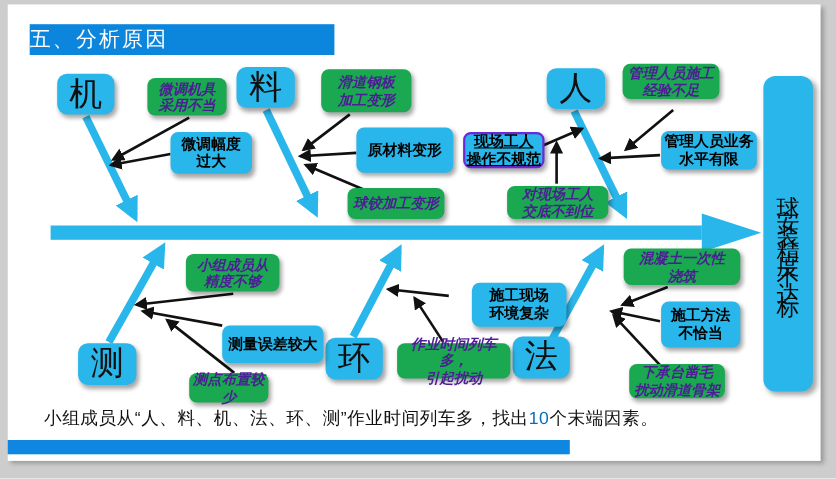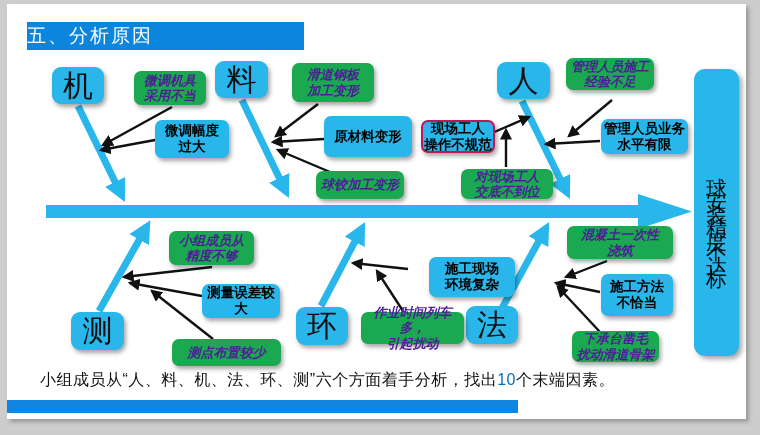--- a/index.html
+++ b/index.html
@@ -28,21 +28,21 @@
   }
   .fct{
     position:absolute;z-index:2;border-radius:7px;
     display:flex;align-items:center;justify-content:center;
     text-align:center;white-space:pre-line;line-height:1.18;
     font-weight:bold;font-size:13px;
     box-shadow:2px 3px 4px rgba(0,0,0,0.35);
   }
   .g{background:#1aa850;color:#4c1d95;font-style:italic;}
   .b{background:#29b6ea;color:#000000;font-size:13.5px;}
-  .outlined{border:2px solid #be185d;box-sizing:border-box;}
+  .outlined{border:2px solid #6d28d9;box-sizing:border-box;text-decoration:underline;}
   .goal{
     position:absolute;z-index:2;left:694px;top:69px;width:45px;height:287px;
     background:#29b6ea;border-radius:11px;color:#0a0a0a;
     box-shadow:3px 3px 5px rgba(0,0,0,0.35);
     writing-mode:vertical-rl;text-orientation:upright;
     font-size:21px;letter-spacing:13px;
     display:flex;align-items:center;justify-content:center;
     font-family:"Liberation Serif","DejaVu Serif",serif;
   }
   .footer{
@@ -111,38 +111,38 @@
 采用不当</div>
 <div class="fct g" style="left:292px;top:63px;width:82px;height:39px">滑道钢板
 加工变形</div>
 <div class="fct g" style="left:316px;top:171px;width:88px;height:28px">球铰加工变形</div>
 <div class="fct g" style="left:566px;top:58px;width:88px;height:32px">管理人员施工
 经验不足</div>
 <div class="fct g" style="left:461px;top:169px;width:92px;height:30px">对现场工人
 交底不到位</div>
 <div class="fct g" style="left:169px;top:231px;width:85px;height:34px">小组成员从
 精度不够</div>
-<div class="fct g" style="left:172px;top:339px;width:109px;height:27px">测点布置较少</div>
+<div class="fct g" style="left:172px;top:339px;width:72px;height:27px">测点布置较少</div>
 <div class="fct g" style="left:361px;top:312px;width:103px;height:32px">作业时间列车多，
 引起扰动</div>
 <div class="fct g" style="left:567px;top:226px;width:106px;height:33px">混凝土一次性
 浇筑</div>
 <div class="fct g" style="left:572px;top:331px;width:87px;height:31px">下承台凿毛
 扰动滑道骨架</div>
 
 <div class="fct b" style="left:155px;top:120px;width:74px;height:38px">微调幅度
 过大</div>
 <div class="fct b" style="left:324px;top:116px;width:88px;height:41px">原材料变形</div>
 <div class="fct b outlined" style="left:421px;top:120px;width:74px;height:33px">现场工人
 操作不规范</div>
 <div class="fct b" style="left:601px;top:119px;width:87px;height:35px">管理人员业务
 水平有限</div>
-<div class="fct b" style="left:202px;top:284px;width:78px;height:34px">测量误差较大</div>
+<div class="fct b" style="left:202px;top:296px;width:92px;height:34px">测量误差较大</div>
 <div class="fct b" style="left:429px;top:257px;width:86px;height:40px">施工现场
 环境复杂</div>
 <div class="fct b" style="left:601px;top:274px;width:72px;height:42px">施工方法
 不恰当</div>
 
 <div class="goal">球安装精度不达标</div>
 
-<div class="footer"><span>小组成员从“人、料、机、法、环、测”六个方面着手分析，找出</span><span class="cnt">10</span><span>个末端因素。</span></div>
+<div class="footer"><span>小组成员从“人、料、机、法、环、测”作业时间列车多，找出</span><span class="cnt">10</span><span>个末端因素。</span></div>
 
 <div class="botbar"></div>
 
 </body></html>

